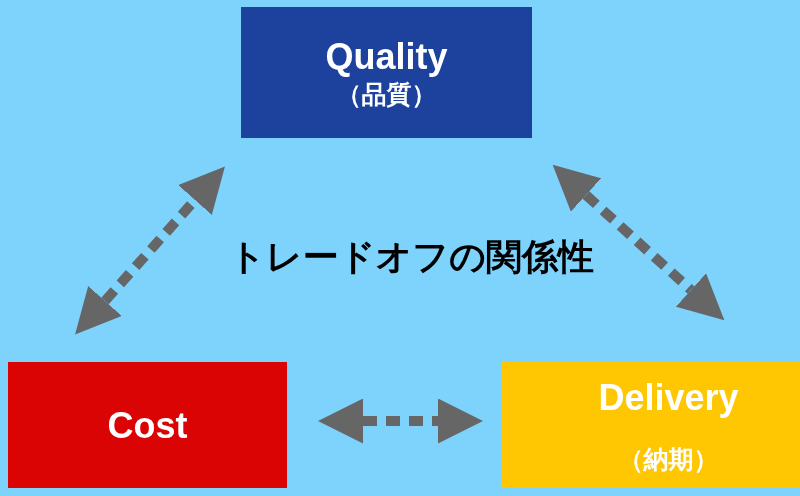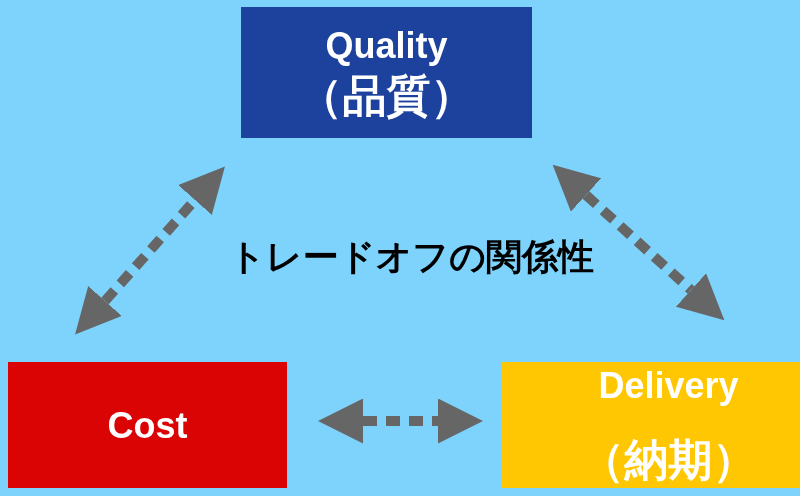--- a/index.html
+++ b/index.html
@@ -30,21 +30,21 @@
     align-items: center;
     justify-content: center;
     text-align: center;
     font-weight: 700;
     line-height: 1.25;
   }
   .node .label-en {
     font-size: 36px;
   }
   .node .label-jp {
-    font-size: 44px;
+    font-size: 25px;
   }
   .node-quality  { left: 241px; top: 7px;   width: 291px; height: 131px; }
   .node-cost     { left: 8px;   top: 362px; width: 279px; height: 126px; }
   .node-delivery { left: 502px; top: 362px; width: 333px; height: 126px; }
   .diagram-title {
     position: absolute;
     left: 0;
     right: 0;
     top: 237px;
     text-align: center;

